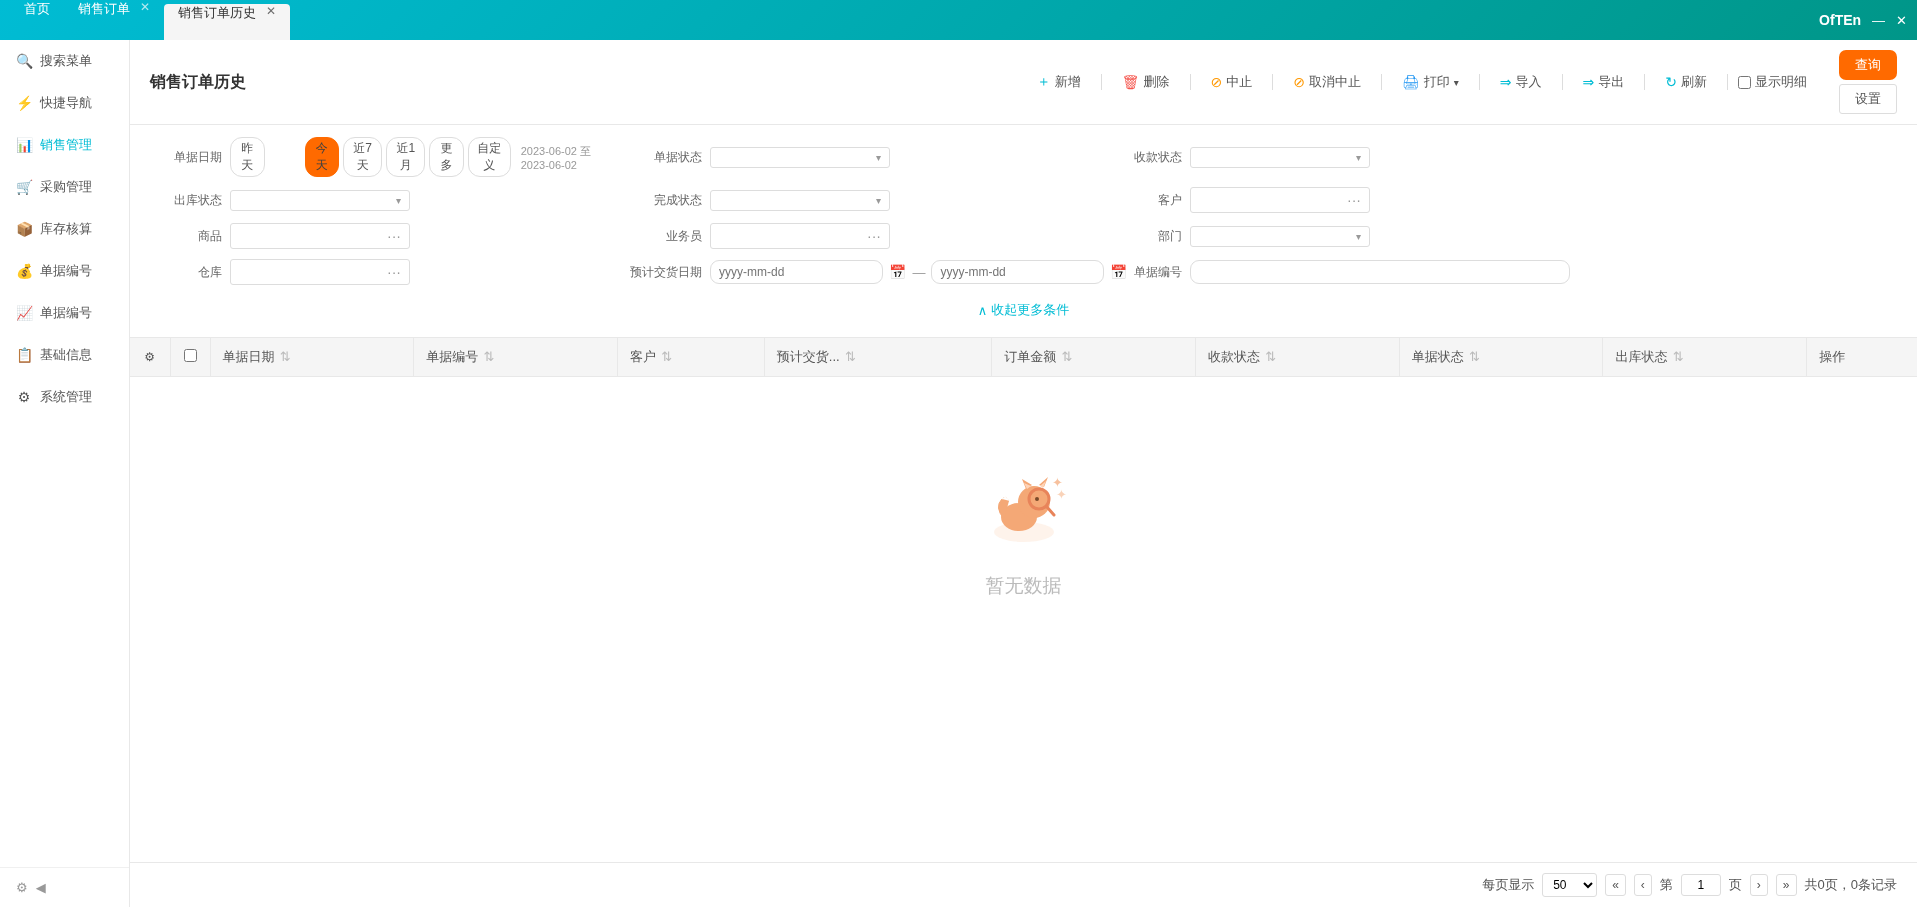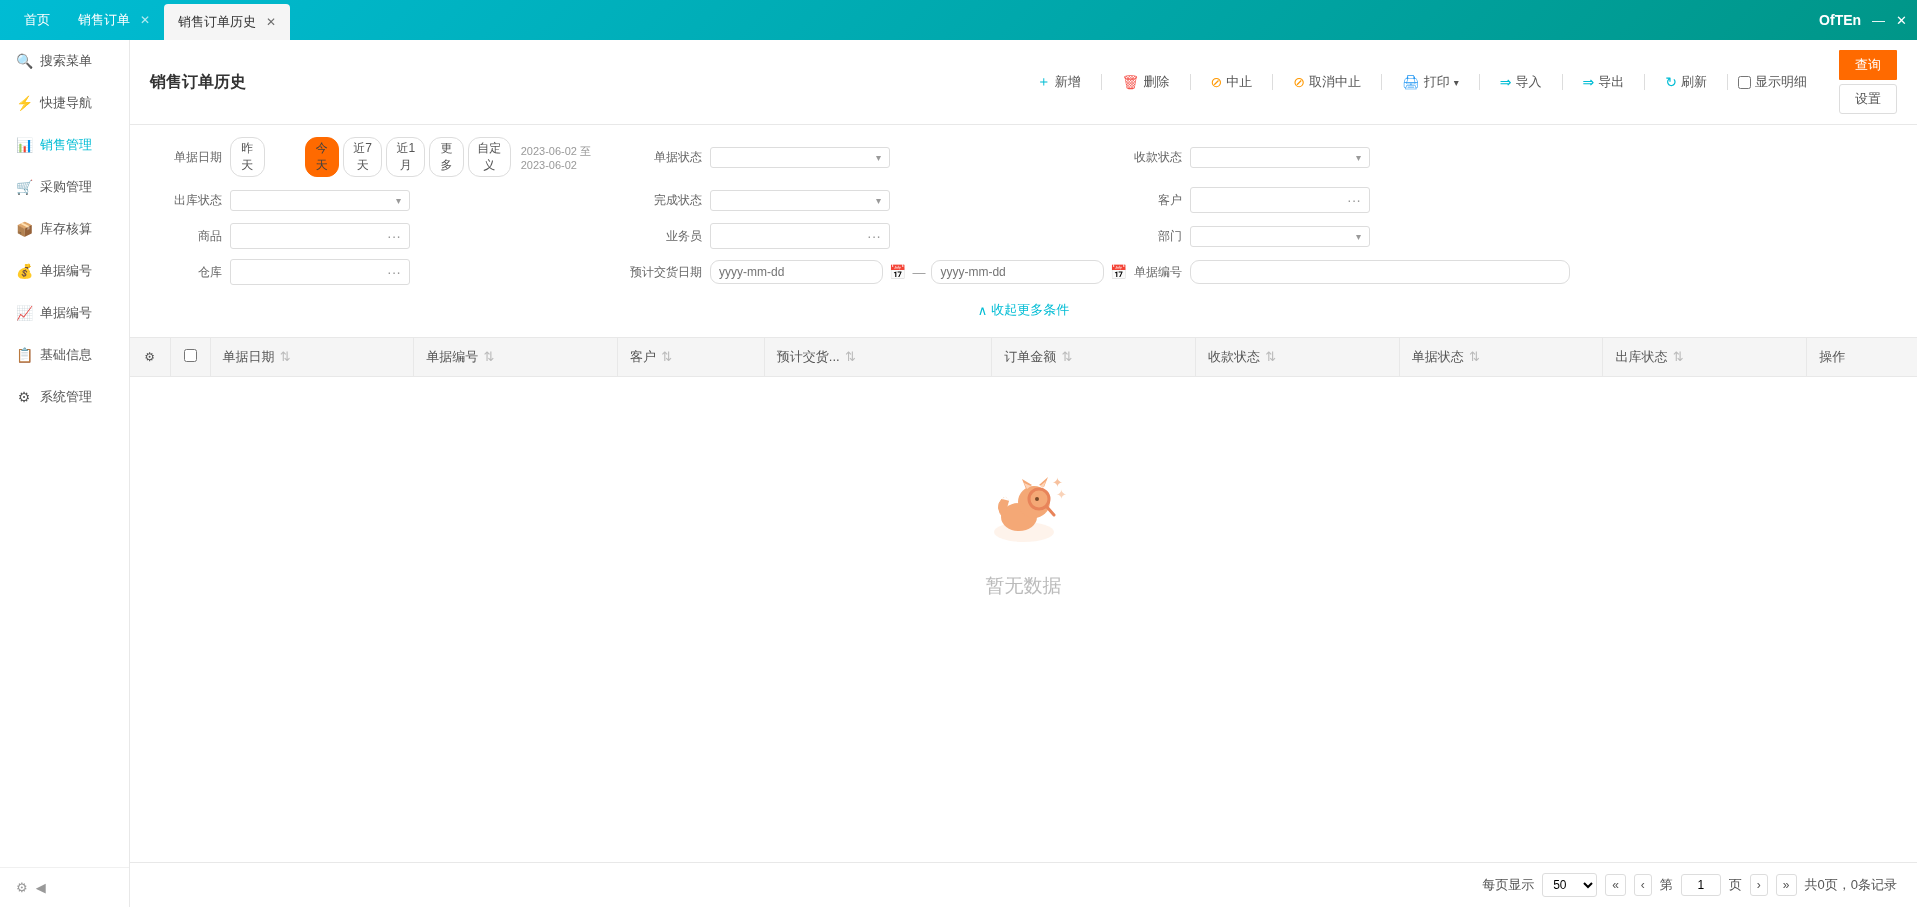--- a/index.html
+++ b/index.html
@@ -11,21 +11,20 @@
       background: linear-gradient(135deg, #00bcd4 0%, #009688 100%);
       display: flex;
       align-items: center;
       padding: 0 10px;
       gap: 0;
       flex-shrink: 0;
     }
     .tab-item {
       height: 40px;
       display: flex;
-      align-items: center;
       padding: 0 14px;
       color: #fff;
       cursor: pointer;
       font-size: 13px;
       gap: 6px;
       position: relative;
     }
     .tab-item.home { color: #fff; }
     .tab-item.active {
       background: #f5f5f5;
@@ -144,21 +143,21 @@
       align-items: center;
       gap: 4px;
       font-size: 12px;
       color: #555;
     }
     .btn-query {
       background: #ff6a00;
       color: #fff;
       border: none;
       padding: 6px 16px;
-      border-radius: 1px;
+      border-radius: 7px;
       cursor: pointer;
       font-size: 13px;
     }
     .btn-settings {
       background: #fff;
       color: #555;
       border: 1px solid #ddd;
       padding: 5px 14px;
       border-radius: 3px;
       cursor: pointer;

